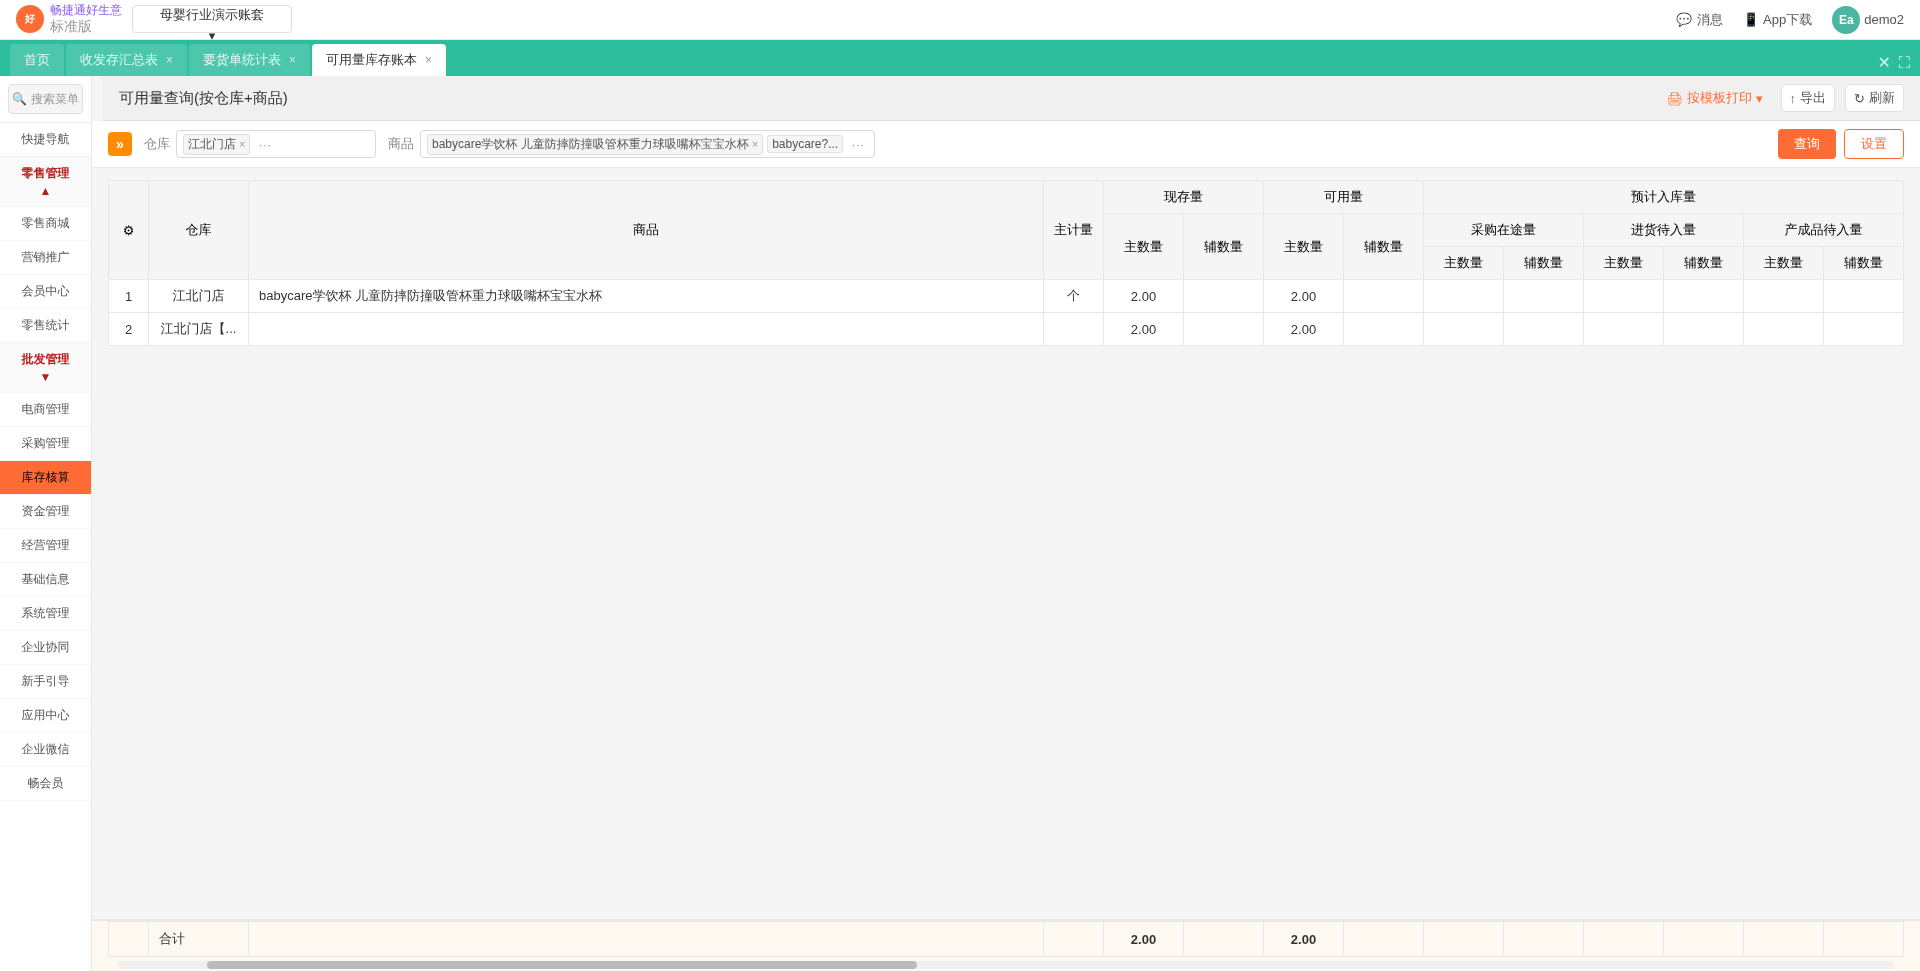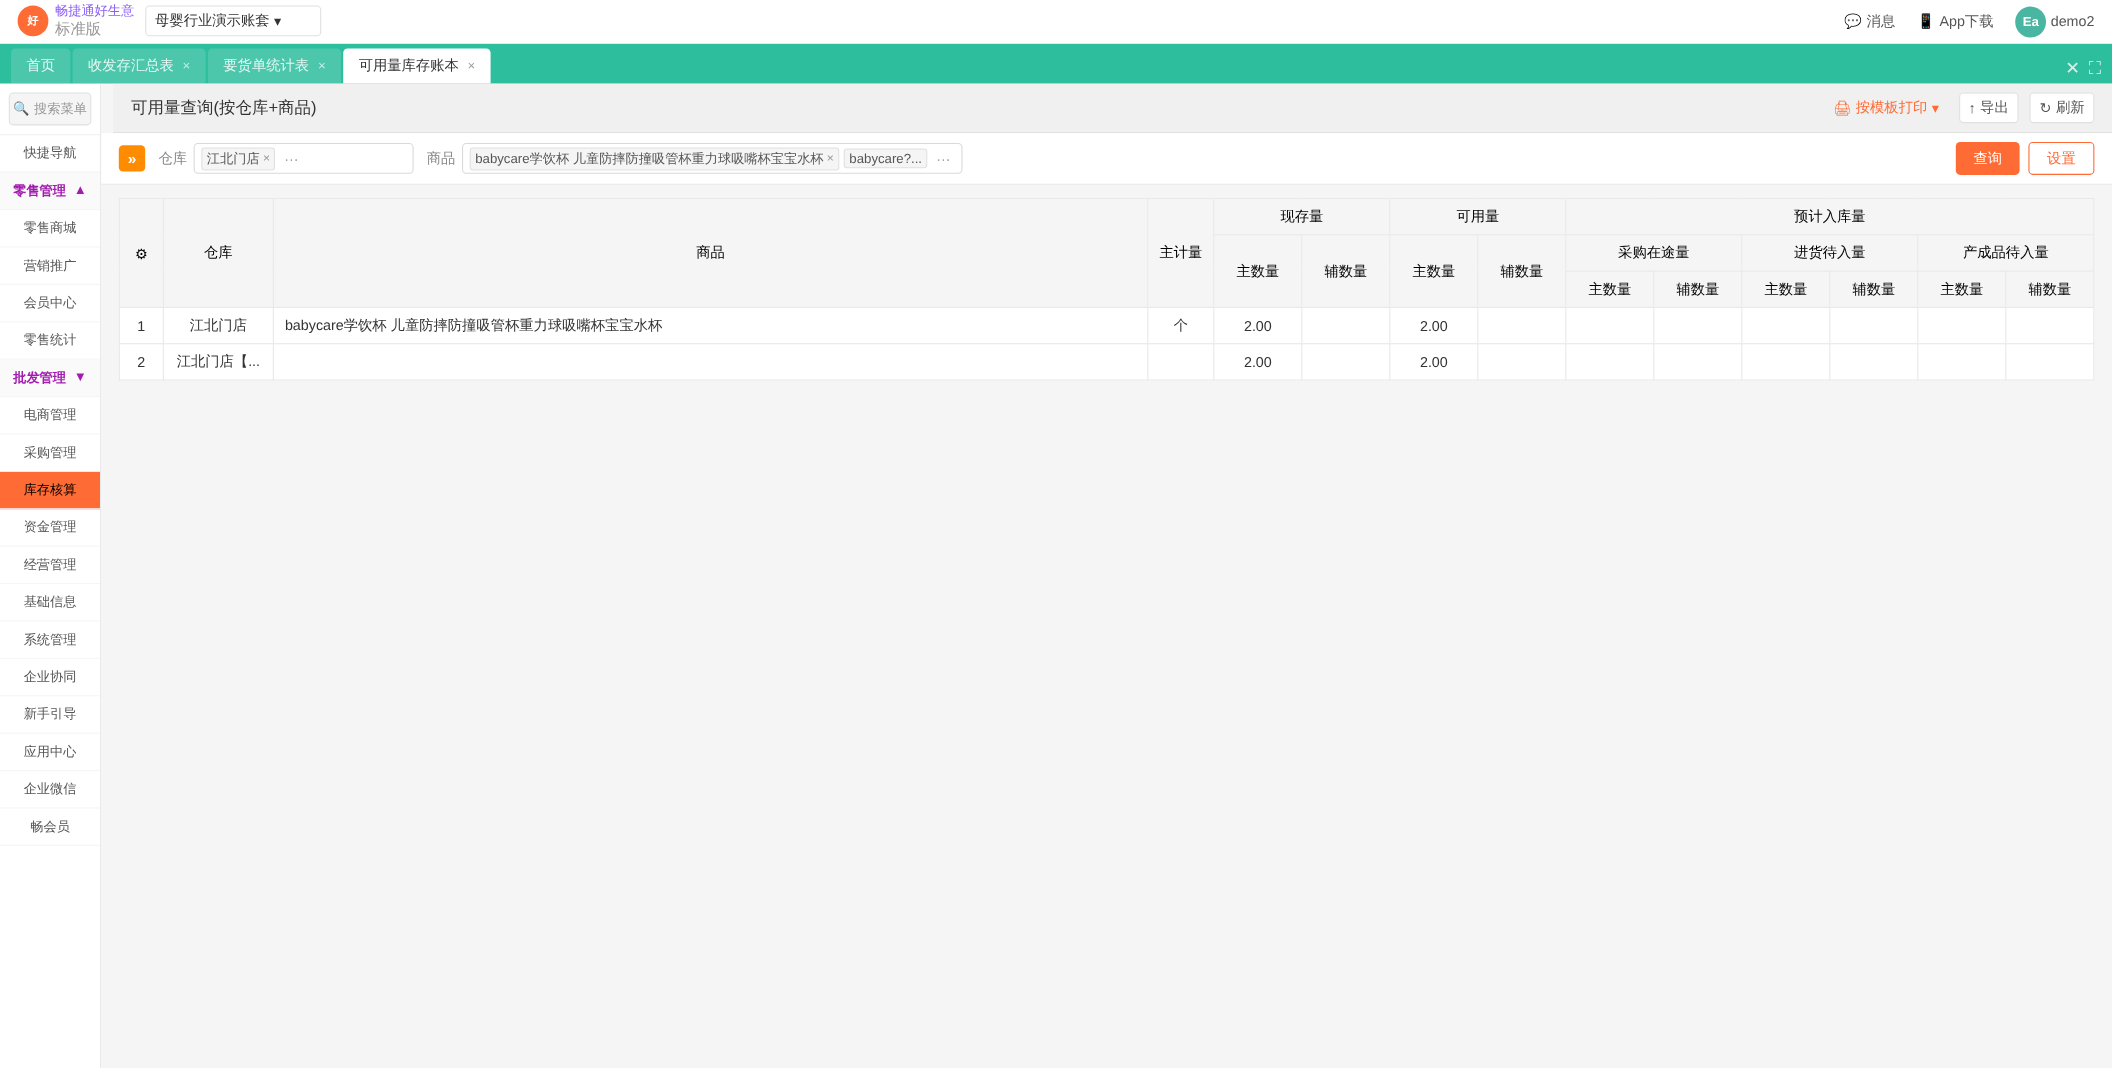--- a/index.html
+++ b/index.html
@@ -46,20 +46,21 @@
       gap: 4px;
       font-size: 13px;
       color: #333;
       padding: 0 8px;
       height: 28px;
       border: 1px solid #e0e0e0;
       border-radius: 4px;
       cursor: pointer;
       min-width: 160px;
       background: #fff;
+      flex-direction: column;
     }
     .top-bar-right {
       display: flex;
       align-items: center;
       gap: 20px;
     }
     .top-right-item {
       display: flex;
       align-items: center;
       gap: 4px;
@@ -181,26 +182,26 @@
       flex-direction: column;
       align-items: center;
       gap: 2px;
     }
     .sidebar-item.active {
       background: #ff6b35;
       color: #000000;
     }
     .sidebar-item.section-header {
       display: flex;
-      flex-direction: row;
+      flex-direction: column;
       justify-content: space-between;
-      align-items: flex-start;
+      align-items: center;
       padding: 8px 12px;
       font-size: 12px;
-      color: #a21caf;
+      color: #b91c1c;
       font-weight: bold;
       background: #fafafa;
     }
     .sidebar-item.sub {
       padding: 8px 12px;
       text-align: left;
       font-size: 12px;
     }
 
     
@@ -672,15 +673,45 @@
     <td></td>
     <td></td>
     <td></td>
     <td></td>
     <td></td>
   </tr>
           </tbody>
       </table>
     </div>
 
+    <div class="table-footer">
+      <table class="footer-table">
+        <tbody>
+            <tr>
+          <td style="width:40px;"></td>
+          <td class="label-cell" style="width:100px;">
+            <span>合计</span>
+          </td>
+          <td style="min-width:260px;"></td>
+          <td style="width:60px;"></td>
+          <td style="width:80px; font-weight:bold;">2.00</td>
+          <td style="width:80px;"></td>
+          <td style="width:80px; font-weight:bold;">2.00</td>
+          <td style="width:80px;"></td>
+          <td style="width:80px;"></td>
+          <td style="width:80px;"></td>
+          <td style="width:80px;"></td>
+          <td style="width:80px;"></td>
+          <td style="width:80px;"></td>
+          <td style="width:80px;"></td>
+        </tr>
+      </tbody>
+        </table>
+
+      <div style="padding: 4px 0 2px 0;">
+        <div style="height:8px; background:#f0f0f0; border-radius:4px; margin: 0 10px; position:relative;">
+          <div style="position:absolute; left:5%; width:40%; height:100%; background:#bbb; border-radius:4px;"></div>
+        </div>
+      </div>
+    </div>
 
   </div>
 </div>
 
 </body></html>

